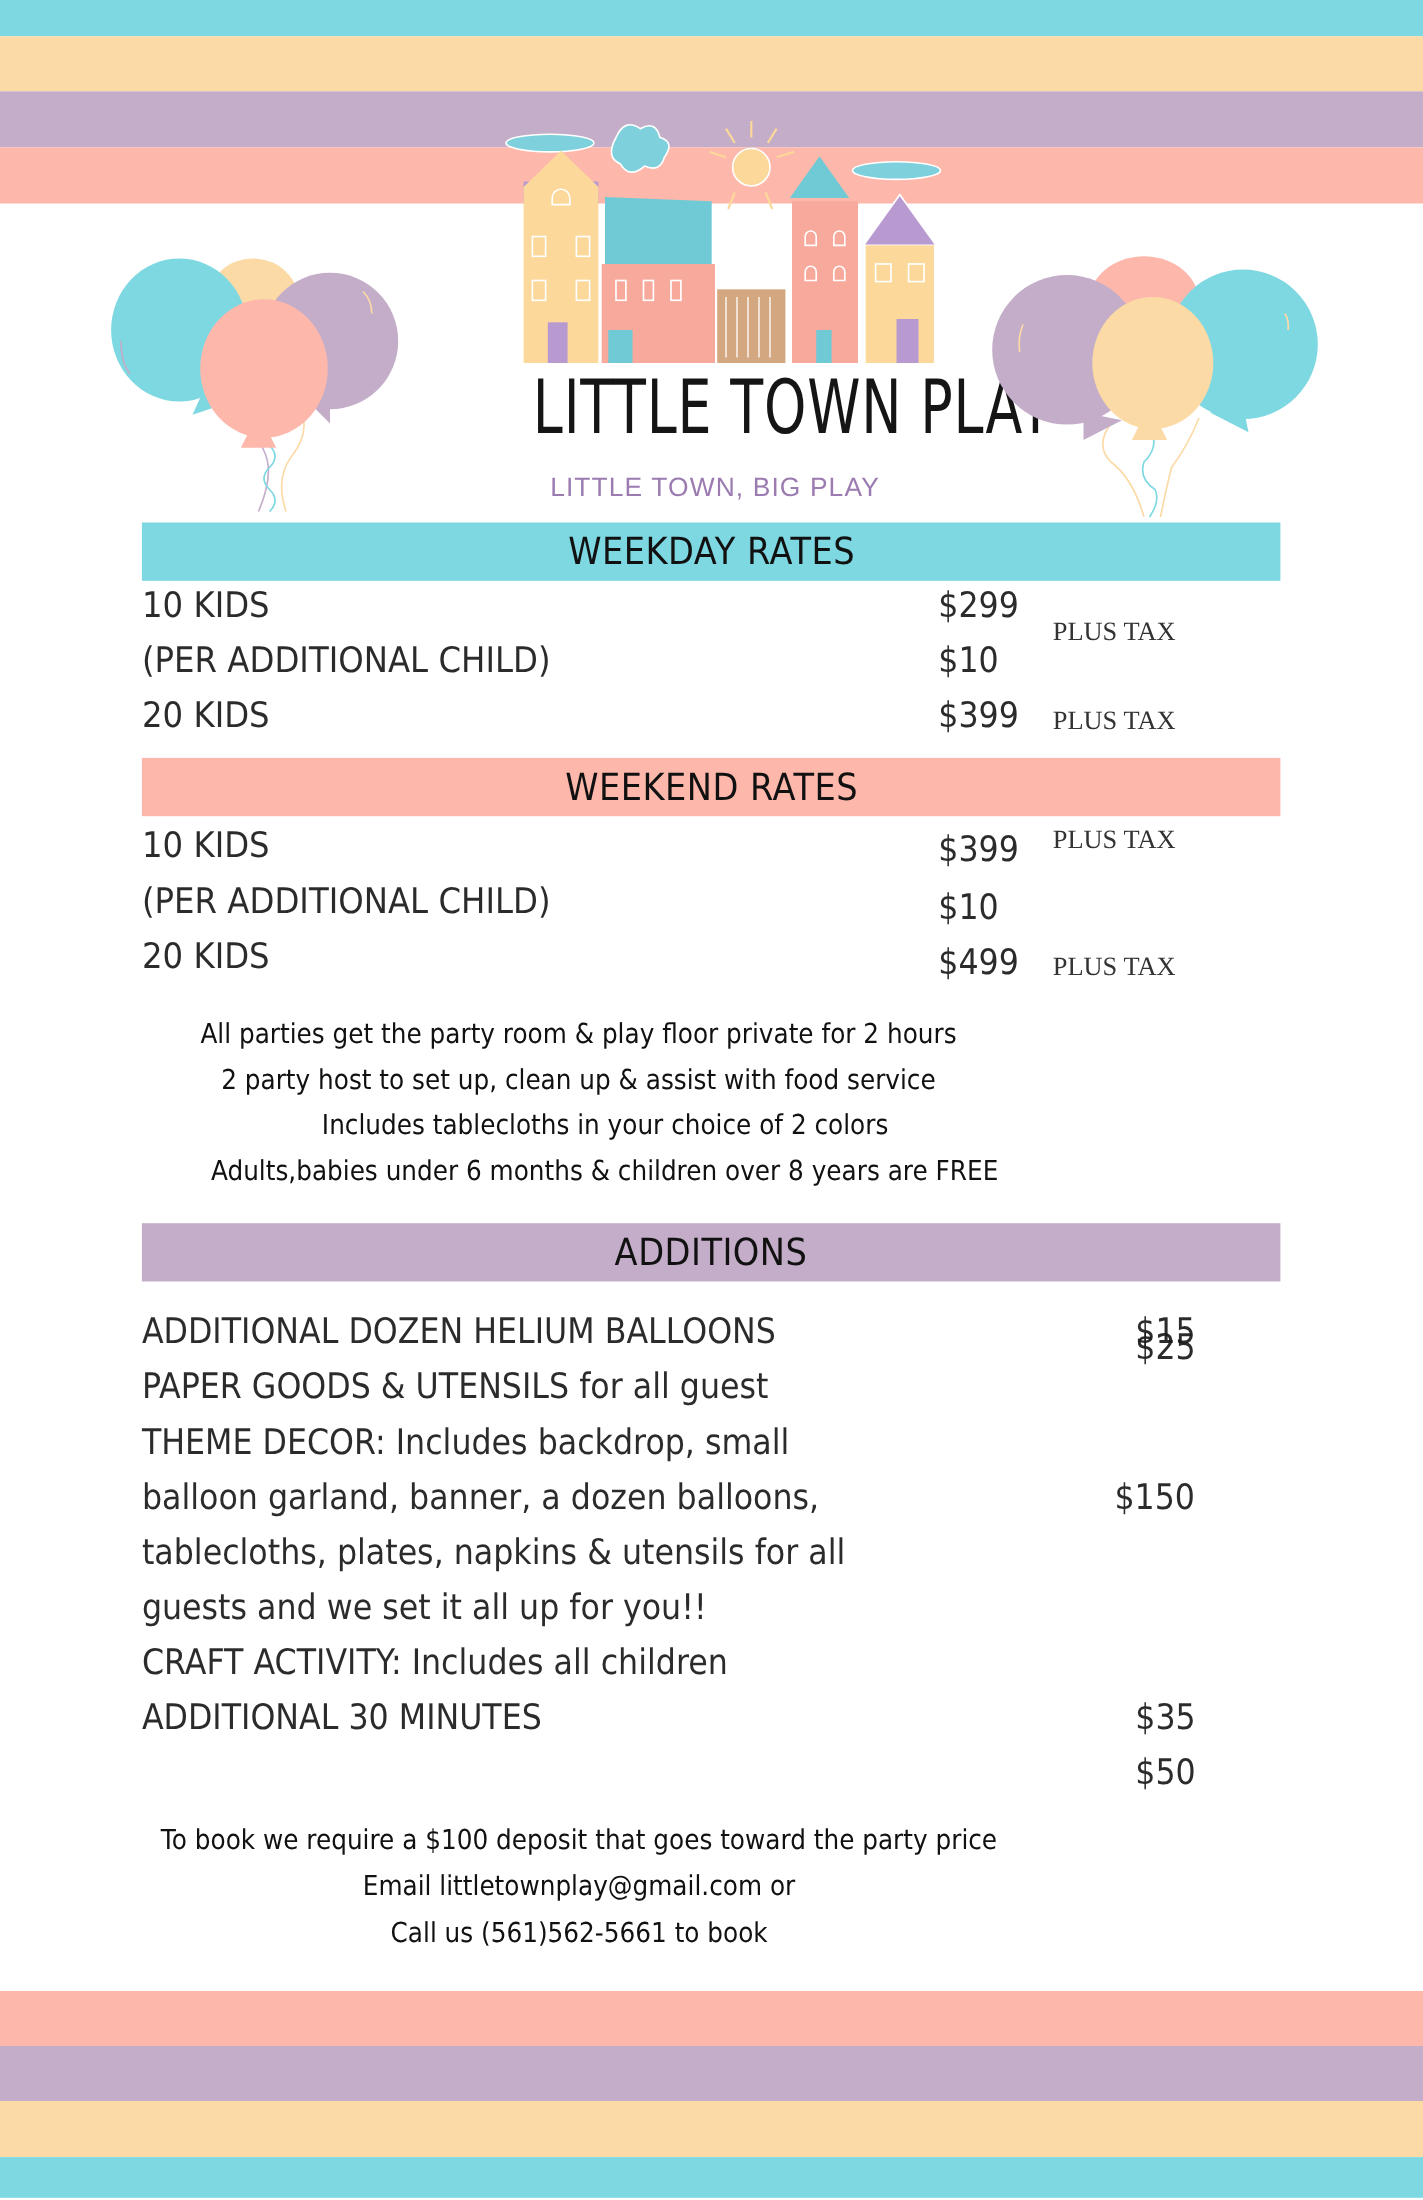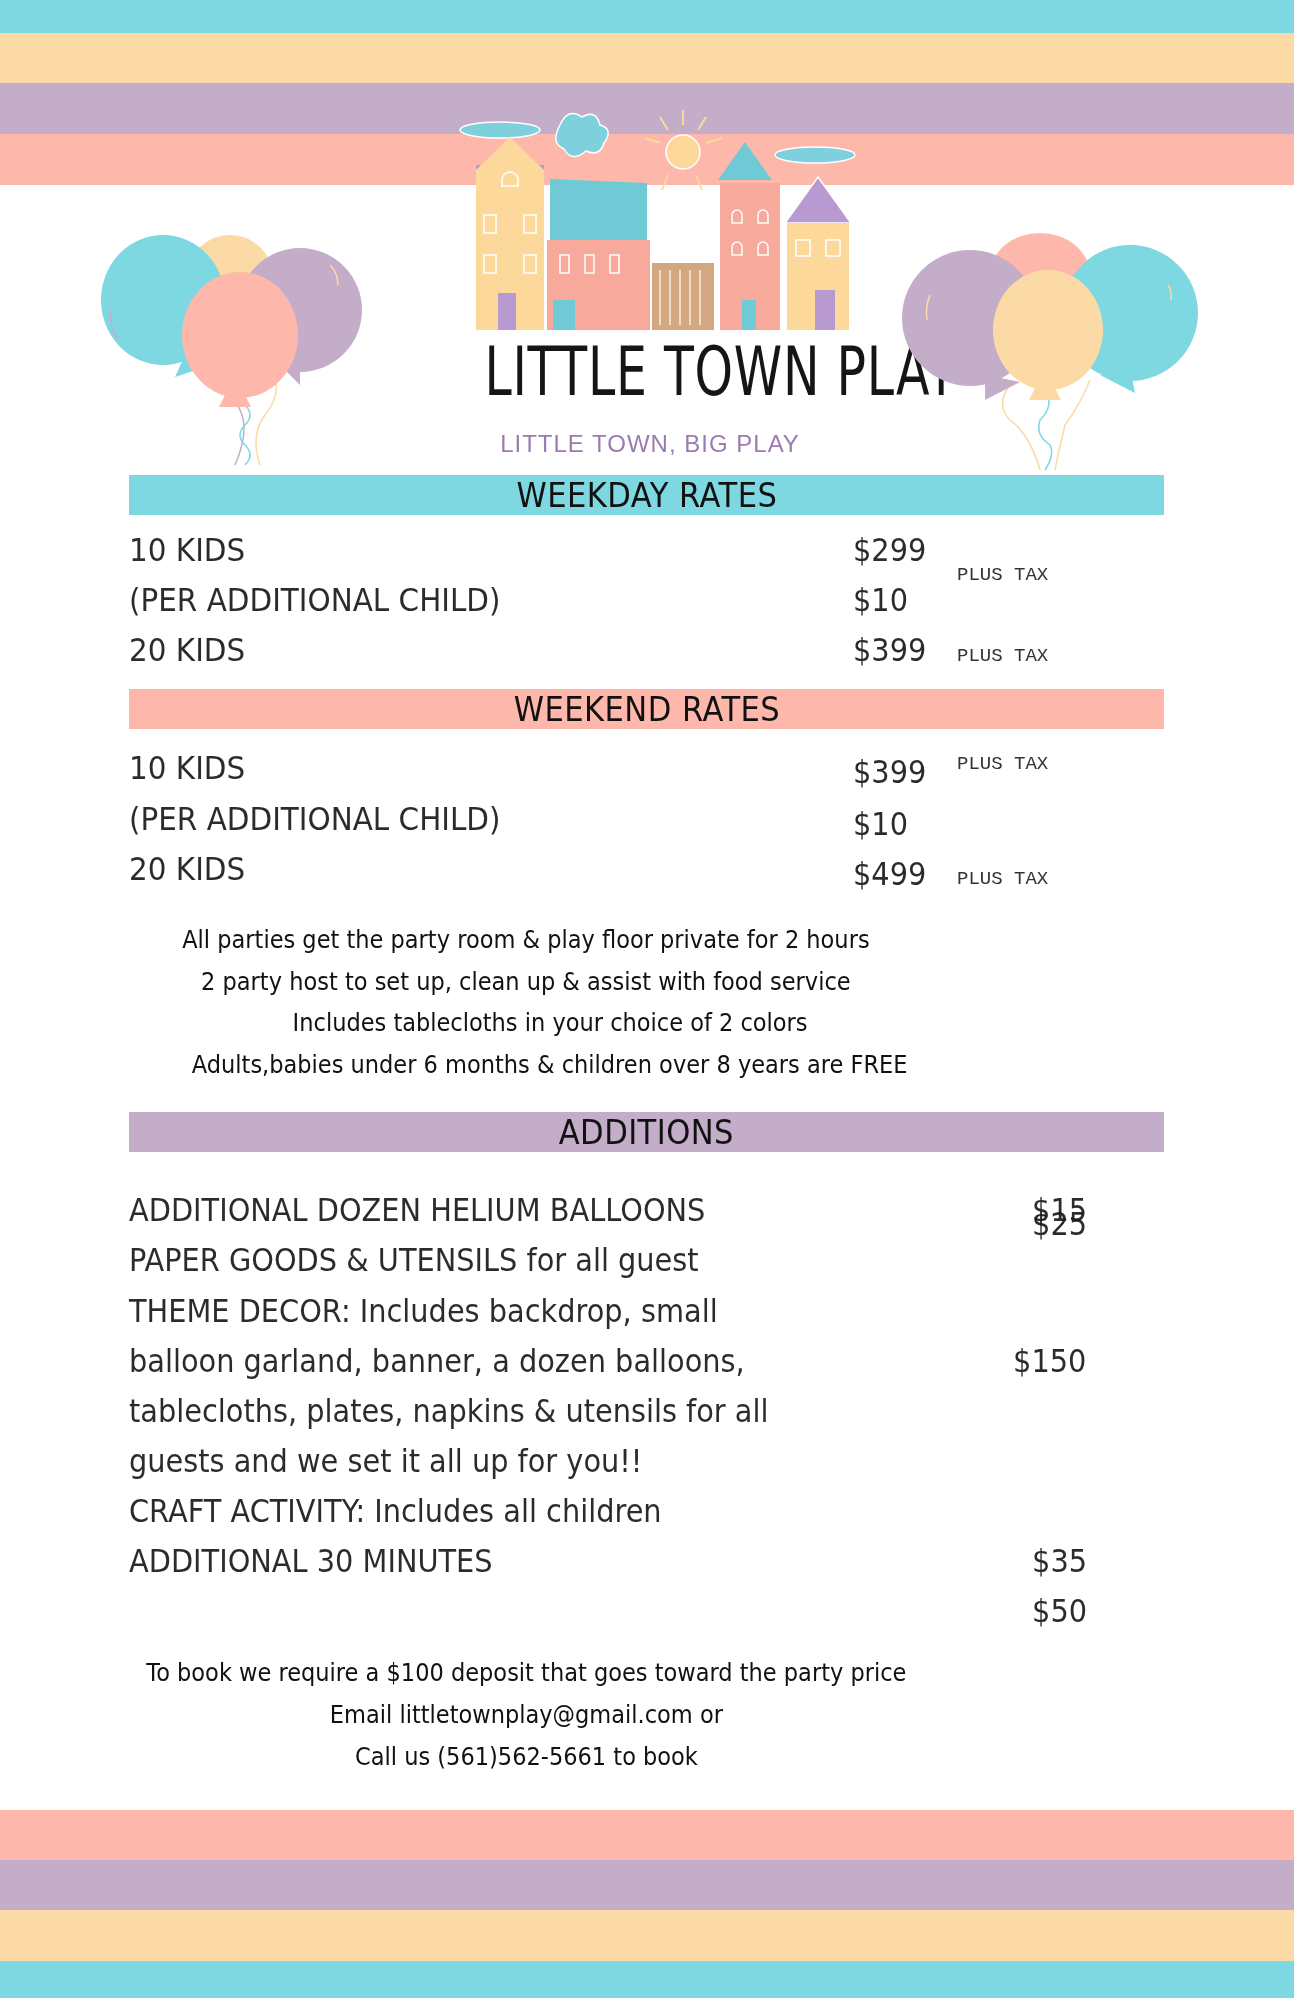--- a/index.html
+++ b/index.html
@@ -21,21 +21,21 @@
     }
     .logo-tagline {
       position: absolute; left: 420px; top: 430px; width: 460px; text-align: center;
       font-family: "Liberation Sans", sans-serif; font-size: 24px; color: #9b7bb0;
       letter-spacing: 1px; white-space: nowrap;
     }
 
     .balloons { position: absolute; }
 
     .section-bar {
-      position: absolute; left: 129px; width: 1035px; height: 40px;
+      position: absolute; left: 129px; width: 1035px; height: 53px;
       display: flex; align-items: center; justify-content: center;
     }
     .section-bar span {
       font-family: "DejaVu Sans", sans-serif; font-size: 34px; color: #111;
       transform: scaleX(0.9); display: inline-block; letter-spacing: 0.5px;
     }
 
     .row-label {
       position: absolute; left: 129px;
       font-family: "DejaVu Sans", sans-serif; font-weight: 200; font-size: 32px;
@@ -44,21 +44,21 @@
       -webkit-text-stroke: 0; font-weight: normal; opacity: 0.92;
     }
     .row-price {
       position: absolute; left: 853px;
       font-family: "DejaVu Sans", sans-serif; font-size: 32px; color: #1a1a1a;
       white-space: nowrap; line-height: 40px; transform: scaleX(0.9); transform-origin: left center;
       opacity: 0.92;
     }
     .plus-tax {
       position: absolute; left: 957px;
-      font-family: Liberation Mono, monospace; font-size: 19px; color: #333;
+      font-family: Liberation Serif, serif; font-size: 24px; color: #333;
       white-space: nowrap; line-height: 20px;
     }
     .info-line {
       position: absolute; left: 0; width: 1052px; text-align: center;
       font-family: "DejaVu Sans", sans-serif; font-size: 25px; color: #111;
       white-space: nowrap; line-height: 32px;
     }
     .info-line span { display: inline-block; transform: scaleX(0.9); }
 
     .add-label {

